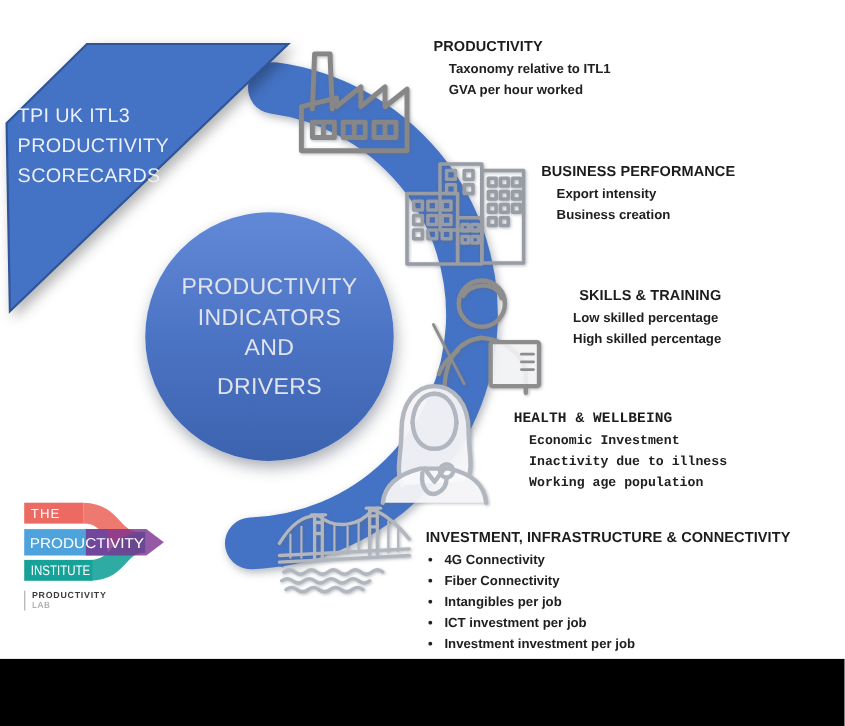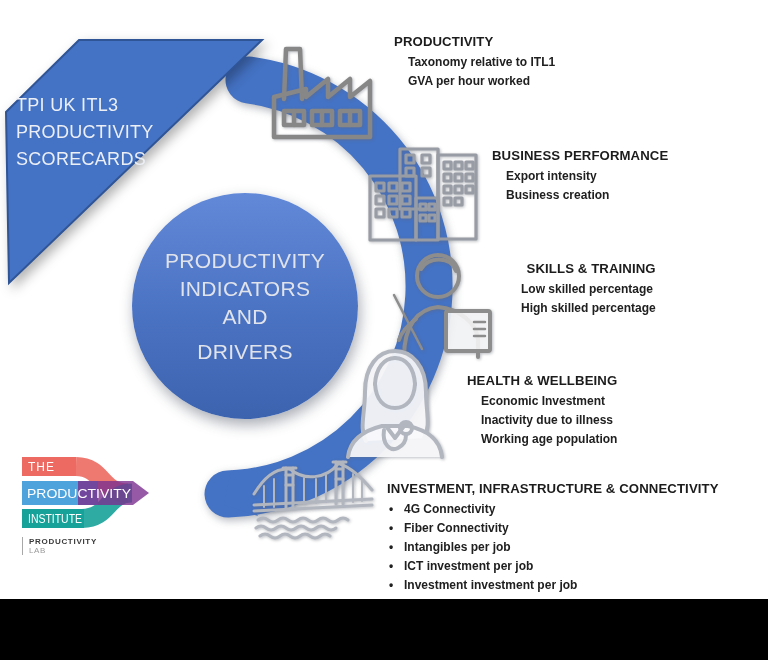--- a/index.html
+++ b/index.html
@@ -38,21 +38,21 @@
   
   .section{position:absolute;z-index:4;color:#202020;}
   .section h3{margin:0;font-size:13.2px;line-height:15px;font-weight:bold;color:#1c1c1c;
               letter-spacing:.1px;}
   .section .items{margin-top:4px;padding-left:14px;}
   .section .row{font-size:12px;line-height:19px;font-weight:600;display:flex;}
   .section .dot{width:15px;flex:0 0 15px;font-weight:bold;}
   .s1{left:394px;top:34px;}
   .s2{left:478px;top:148px;margin-left:14px;}
   .s3{left:507px;top:261px;text-align:right;}
-  .s4{left:467px;top:373px;}
+  .s4{left:467px;top:373px;font-family:Liberation Mono, monospace;}
   .s5{left:387px;top:481px;}
   .s5 .items{padding-left:2px;}
 
   
   .logo-svg{position:absolute;left:20px;top:452px;z-index:4;}
   .logo-lab{position:absolute;left:22px;top:537px;z-index:4;border-left:1.5px solid #a8a8a8;
             padding-left:6px;}
   .logo-lab .l1{font-size:8px;font-weight:bold;color:#3a3a3a;letter-spacing:.7px;line-height:9px;}
   .logo-lab .l2{font-size:8px;color:#9a9a9a;letter-spacing:.6px;line-height:9px;}
 

